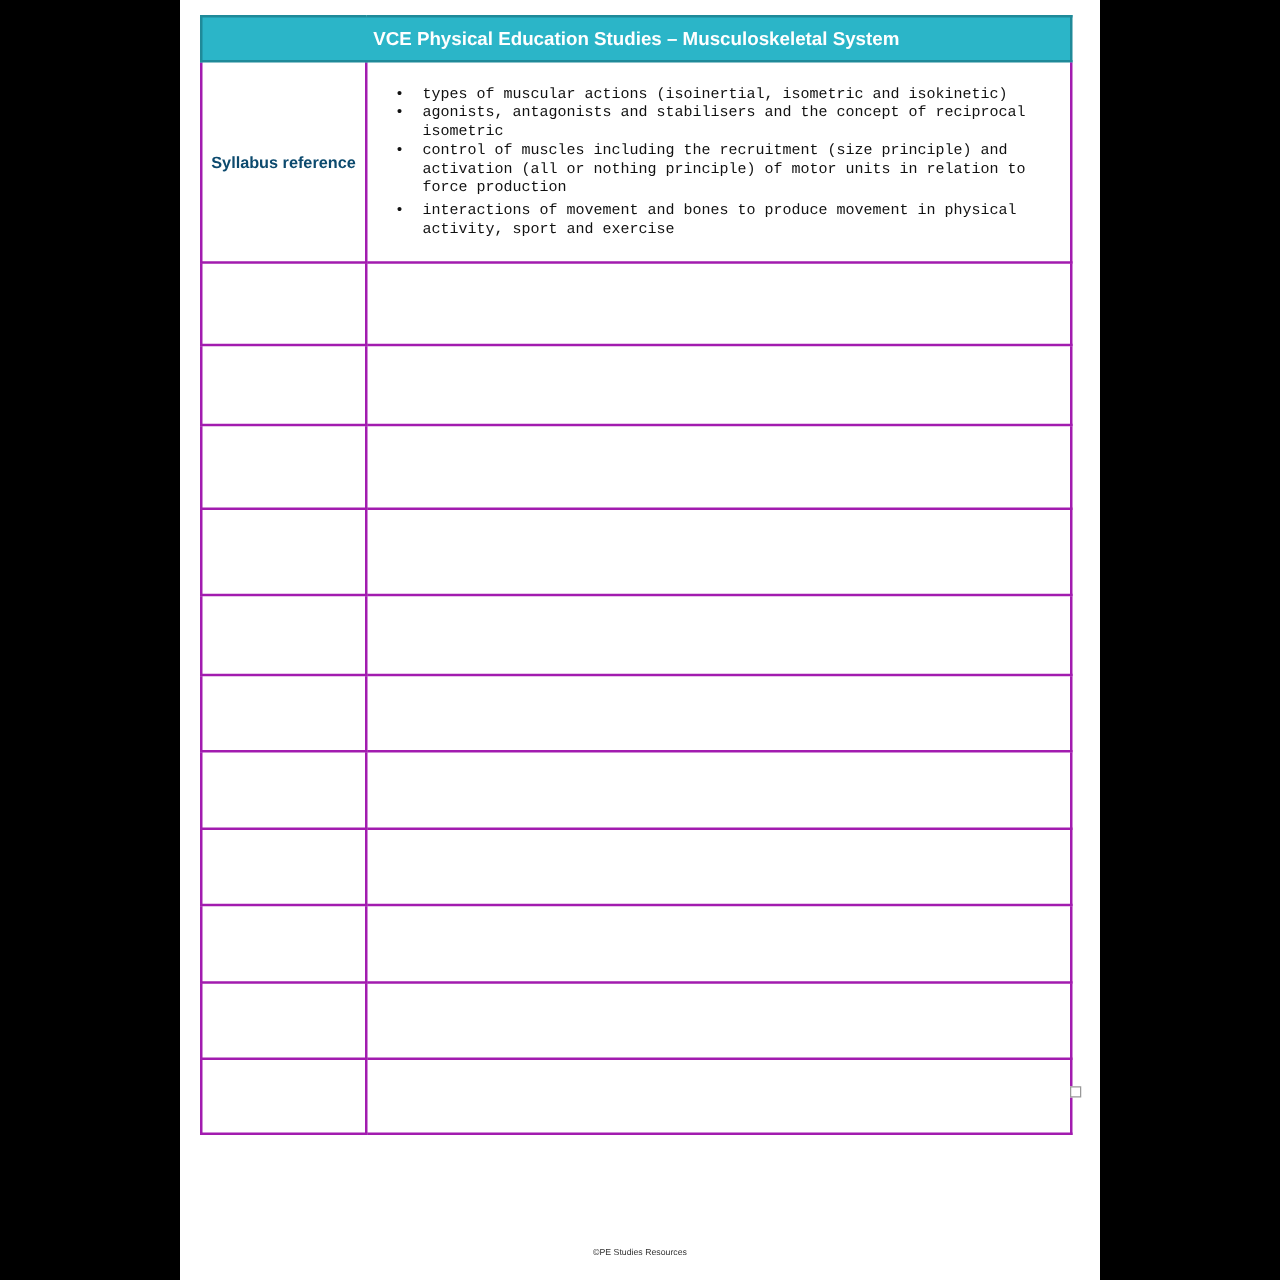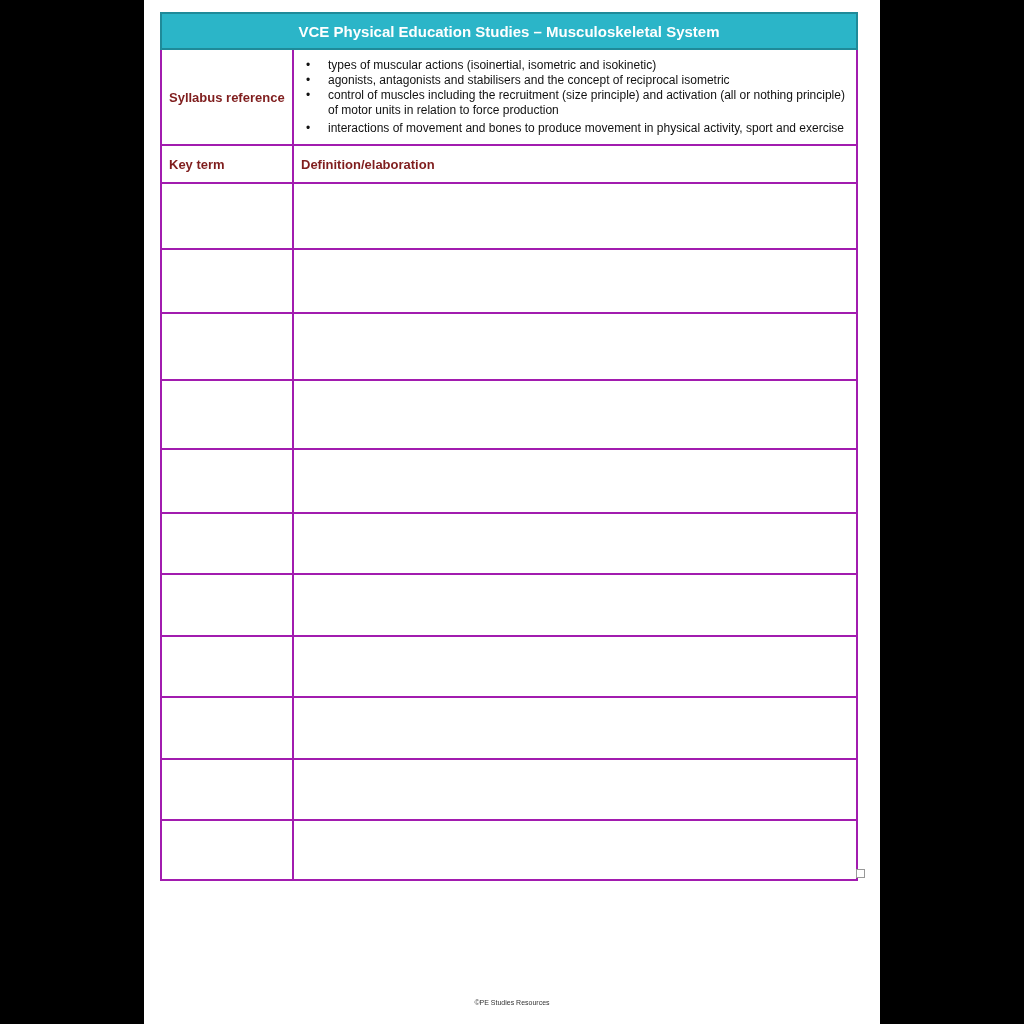--- a/index.html
+++ b/index.html
@@ -1,23 +1,23 @@
 <!DOCTYPE html>
 <html><head>
 <meta charset="utf-8">
 <style>
   html, body { margin:0; padding:0; background:#000; }
   body { width:1024px; height:1024px; position:relative; overflow:hidden; font-family:"Liberation Sans", sans-serif; }
   .page { position:absolute; left:144px; top:0; width:736px; height:1024px; background:#fff; }
   table { position:absolute; left:16px; top:12px; width:696px; border-collapse:collapse; table-layout:fixed; }
   td { border:2px solid #a21caf; padding:0; vertical-align:middle; }
   .title { background:#2bb5c8; color:#fff; font-weight:bold; font-size:15px; text-align:center; height:34px; border-color:#1f8a99; }
-  .lbl { font-weight:bold; font-size:13px; color:#7f1d1d; padding-left:7px;margin-top:16px; }
+  .lbl { font-weight:bold; font-size:13px; color:#0c4a6e; padding-left:7px;margin-top:16px; }
   .syl { font-size:12px; color:#111; padding:2px 4px 2px 6px; line-height:15px; }
-  .syl ul { margin:6px; padding:0; list-style:none; }
+  .syl ul { margin:16px; padding:0; list-style:none;font-family:Liberation Mono, monospace; }
   .syl li { position:relative; padding-left:22px; }
   .syl li::before { content:"•"; position:absolute; left:0; }
   .syl li.gap { margin-top:3px; }
   .hdr td { height:36px; }
   .handle { position:absolute; left:712px; top:869px; width:7px; height:7px; border:1px solid #999; background:#fff; }
   .footer { position:absolute; left:0; width:736px; top:999px; text-align:center; font-size:7px; color:#333; }
 </style>
 </head>
 <body>
 
@@ -34,24 +34,20 @@
     <tr style="height:84px">
       <td class="lbl">Syllabus reference</td>
       <td class="syl">
         <ul>
           <li>types of muscular actions (isoinertial, isometric and isokinetic)</li>
           <li>agonists, antagonists and stabilisers and the concept of reciprocal isometric</li>
           <li>control of muscles including the recruitment (size principle) and activation (all or nothing principle) of motor units in relation to force production</li>
           <li class="gap">interactions of movement and bones to produce movement in physical activity, sport and exercise</li>
         </ul>
       </td>
-    </tr>
-    <tr class="hdr">
-      <td class="lbl">Key term</td>
-      <td class="lbl">Definition/elaboration</td>
     </tr>
     <tr style="height:66px">
           <td></td>
           <td></td>
         </tr>
     <tr style="height:64px">
           <td></td>
           <td></td>
         </tr>
     <tr style="height:67px">

